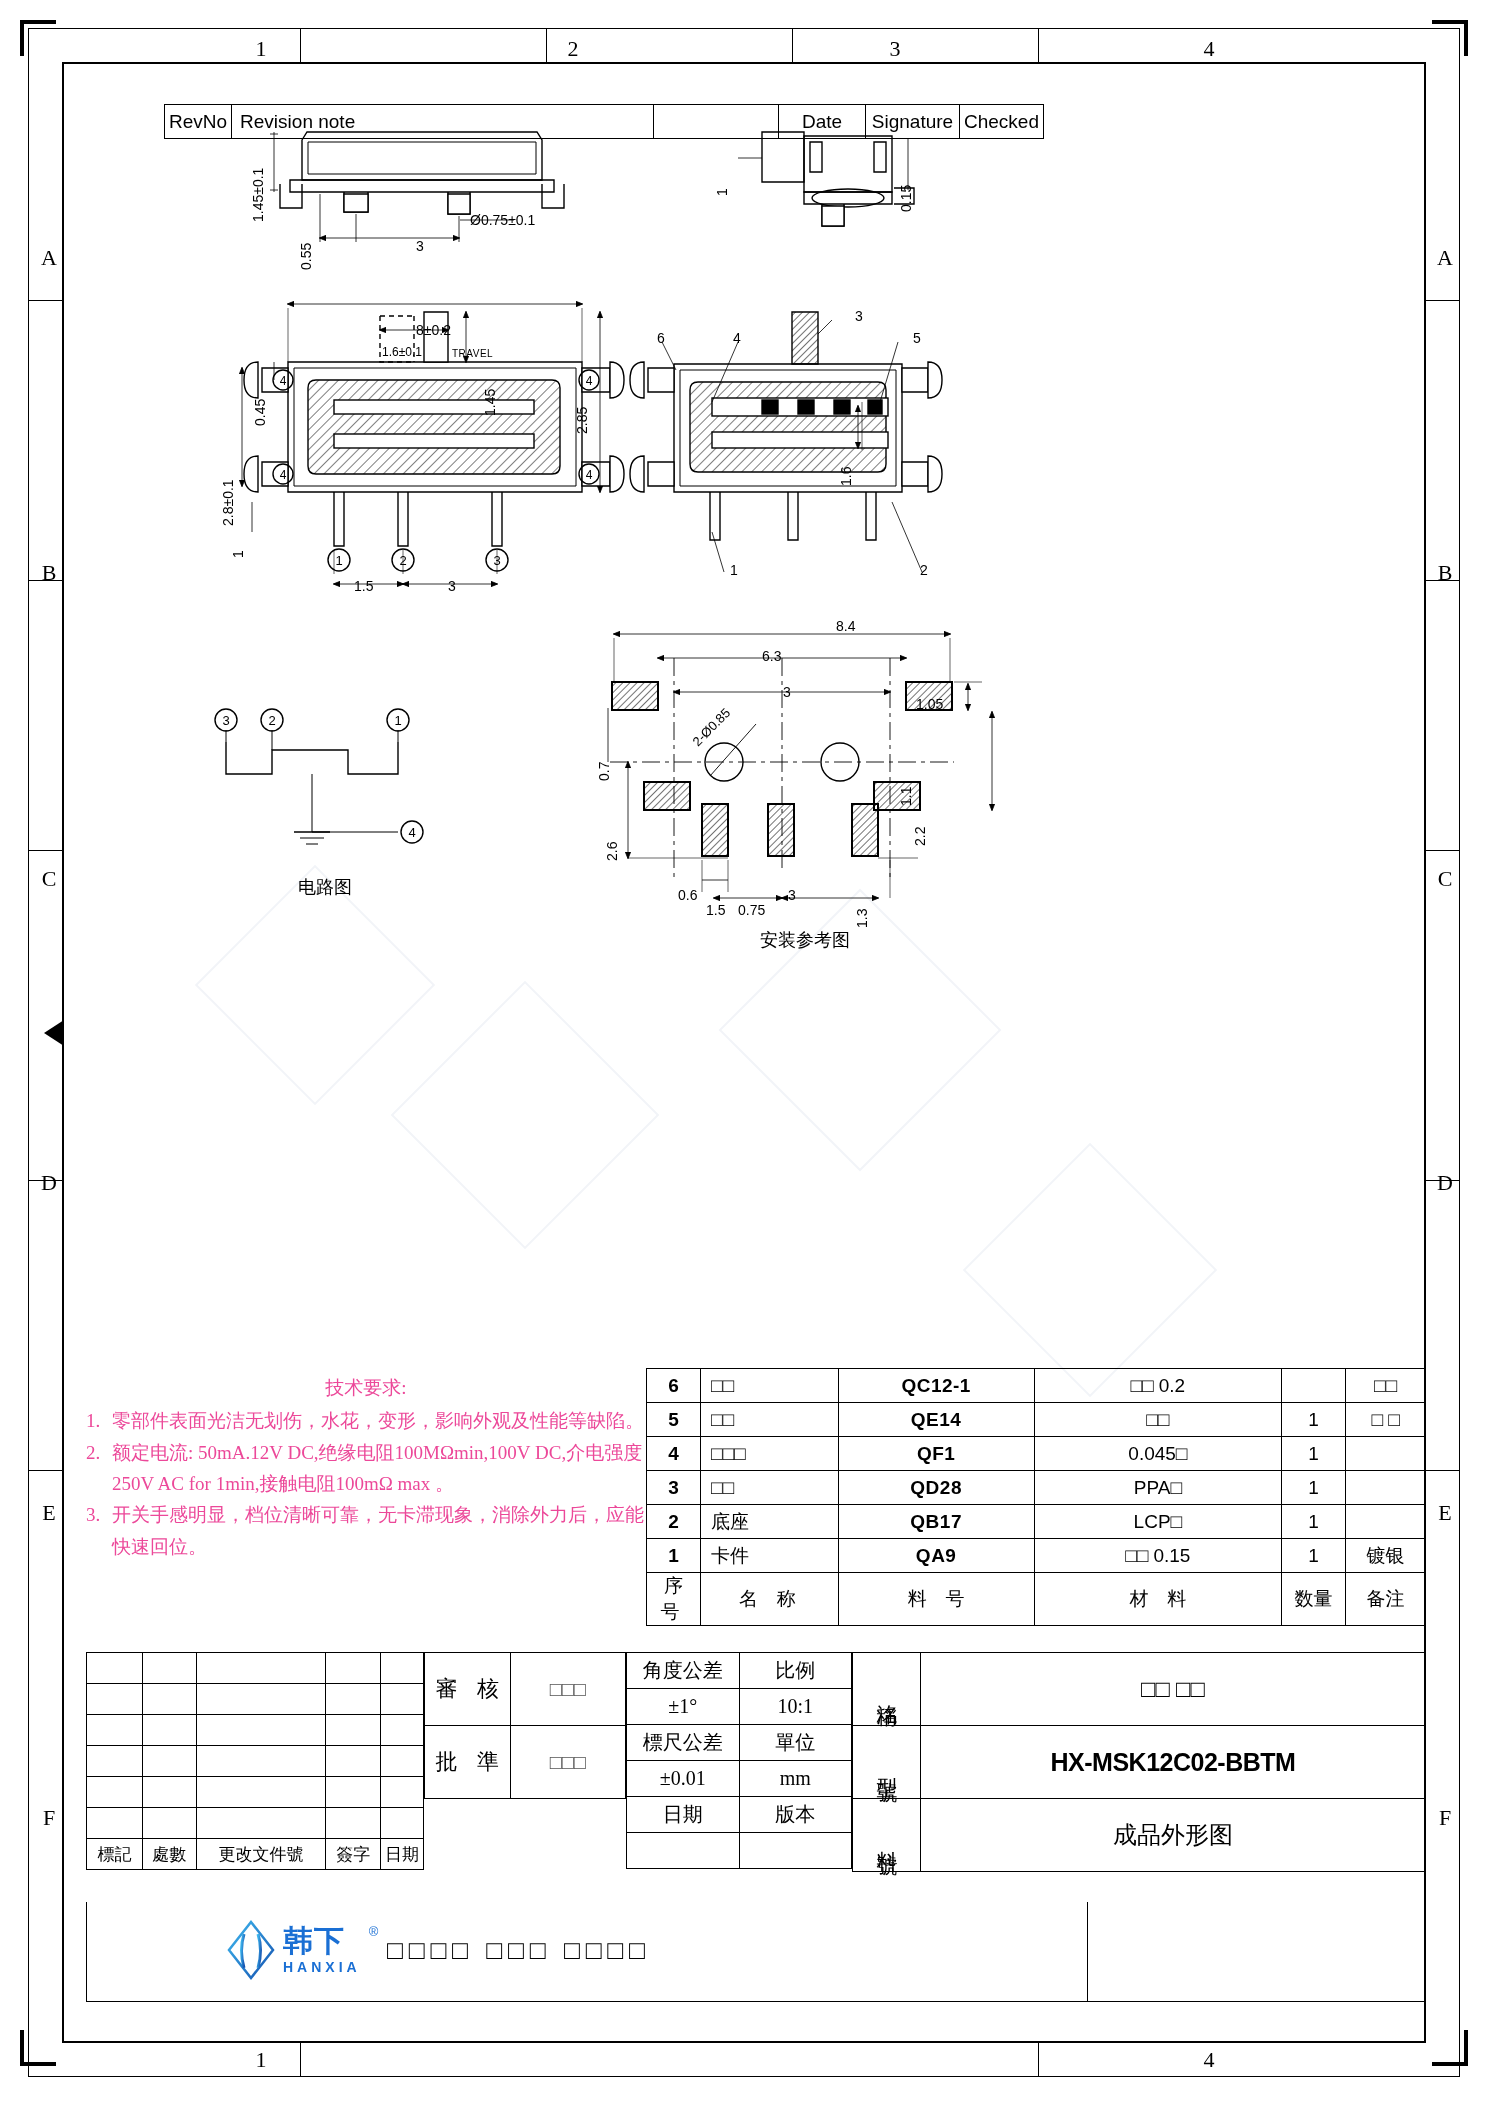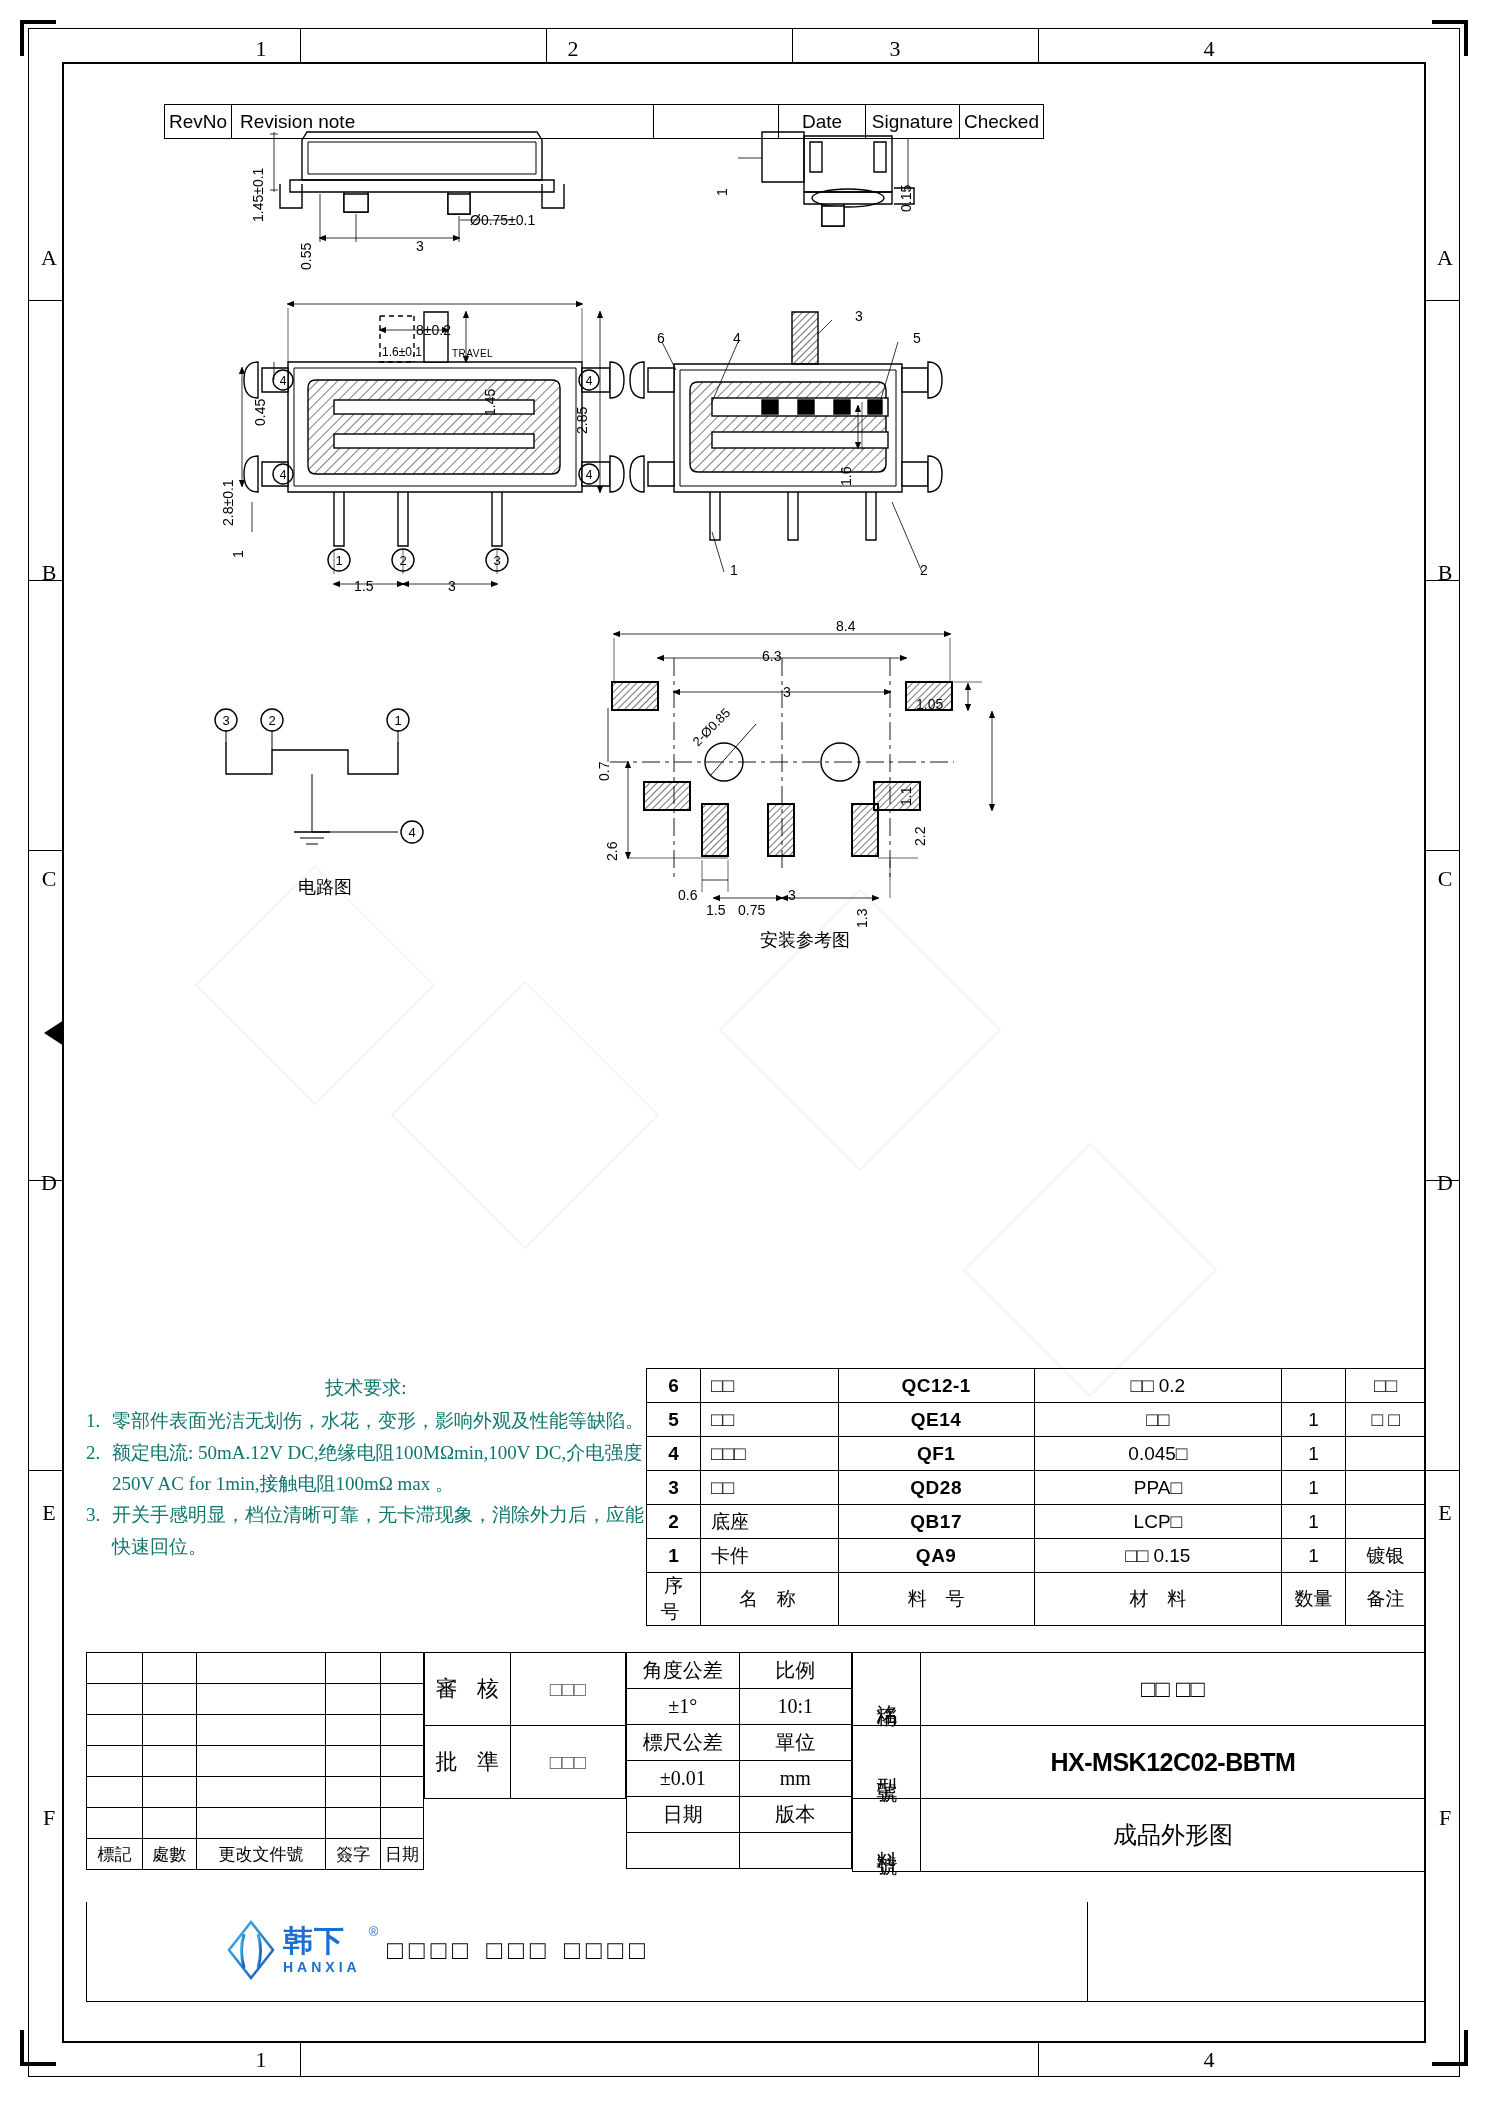--- a/index.html
+++ b/index.html
@@ -94,21 +94,21 @@
     white-space: nowrap;
   }
   
   #tech-req {
     position: absolute;
     left: 86px; top: 1372px;
     width: 560px;
     font-family: "Liberation Serif", serif;
     font-size: 19px;
     line-height: 1.65;
-    color: #0f766e;
+    color: #ec4899;
   }
   #tech-req .title { text-align: center; margin-bottom: 2px; }
   #tech-req .item { text-indent: 0; padding-left: 26px; position: relative; }
   #tech-req .item .num { position: absolute; left: 0; }
   
   #bom-table {
     left: 646px; top: 1368px;
     width: 780px;
     font-size: 19px;
   }

